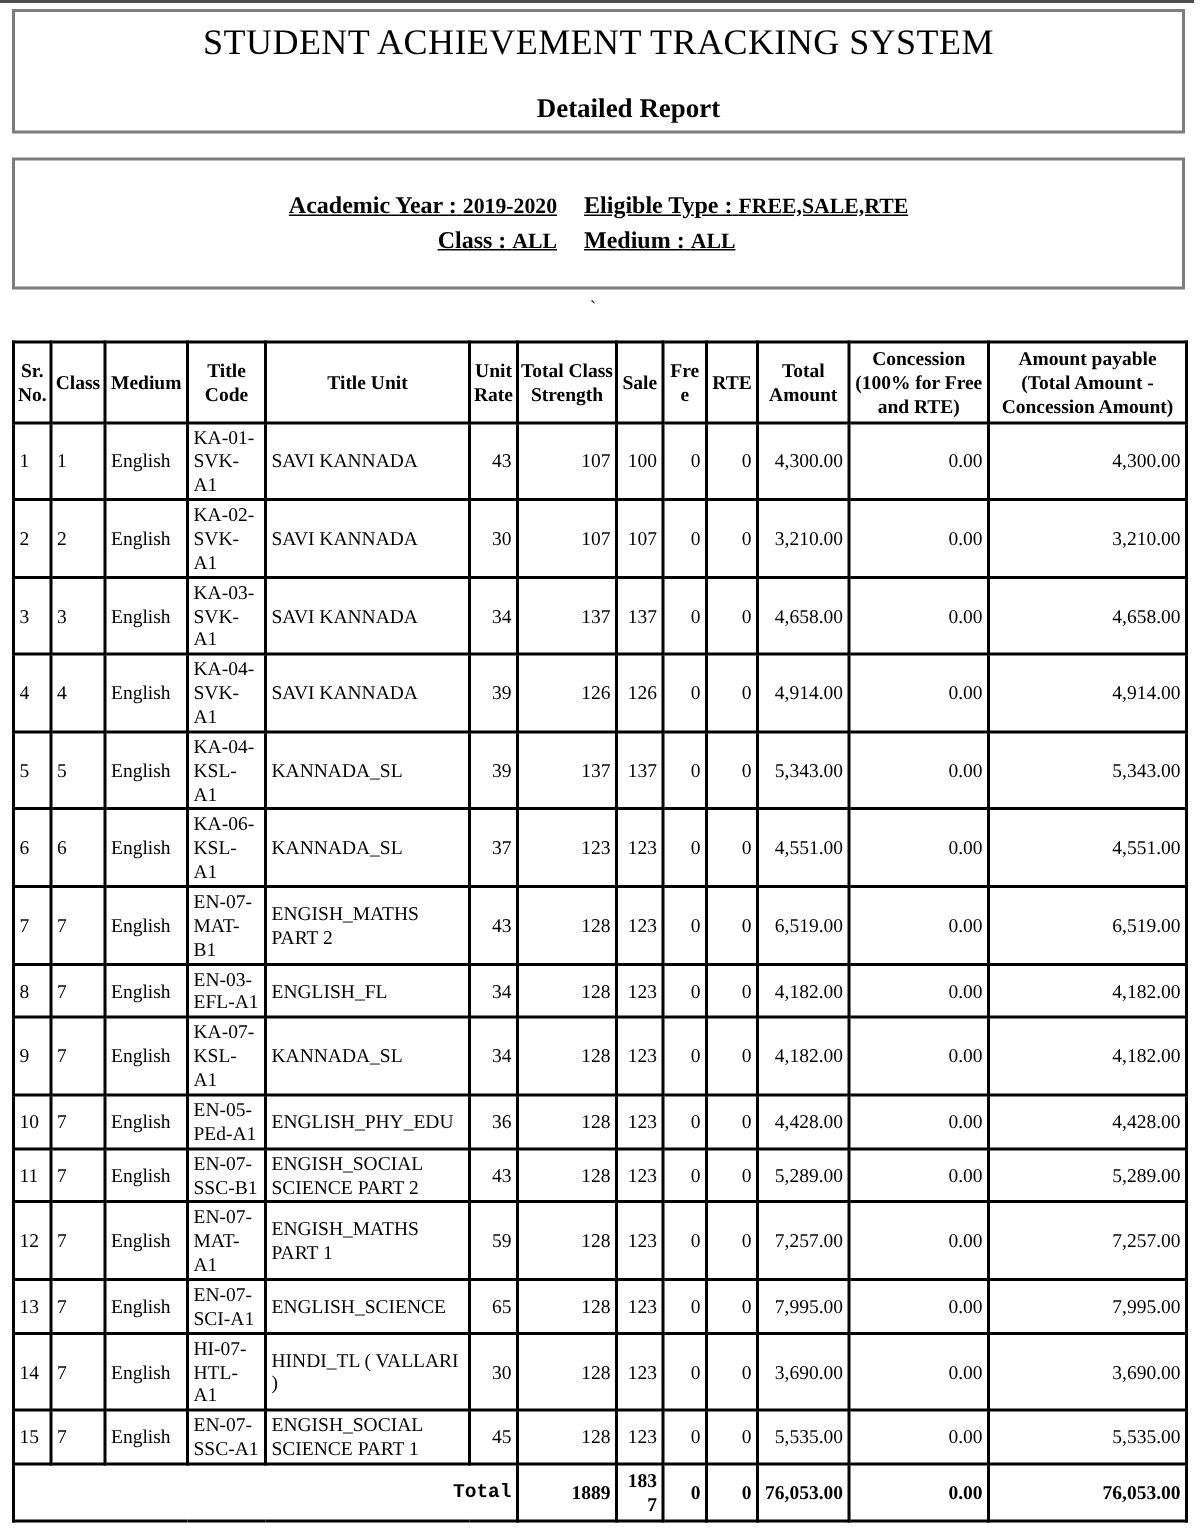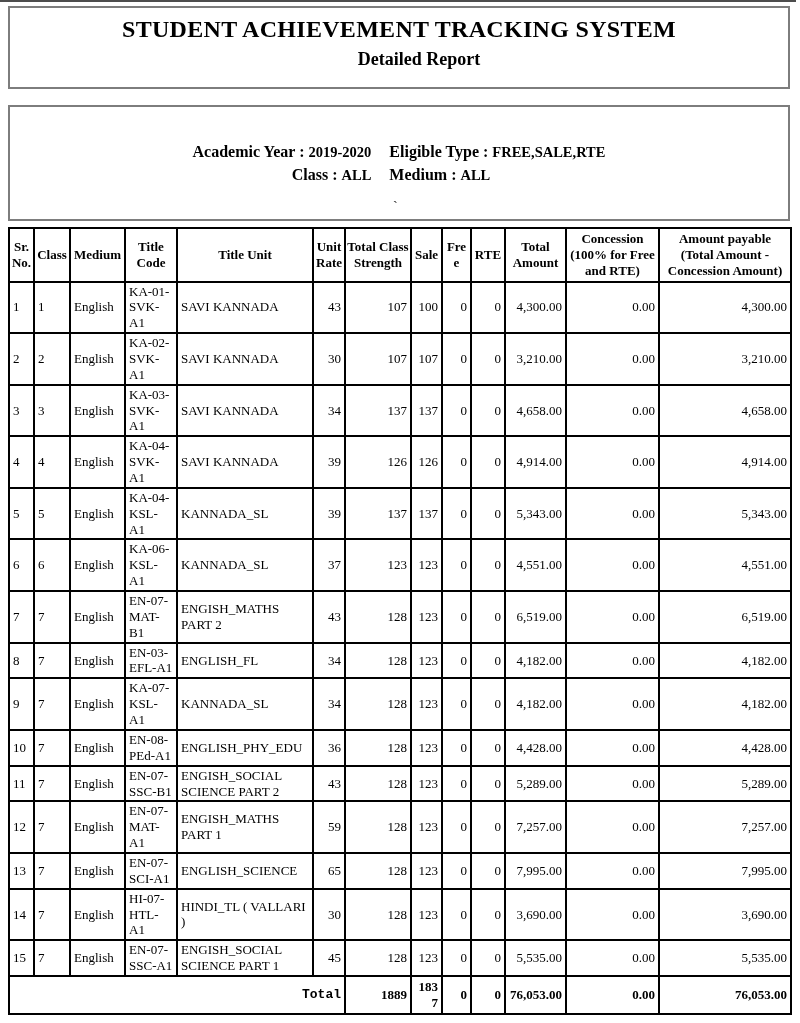--- a/index.html
+++ b/index.html
@@ -18,30 +18,30 @@
     background: #4d4d4d;
   }
   .outline-box {
     position: absolute; left: 8px; width: 782px;
     border: 2px solid #7d7d7d;
     background: #ffffff;
   }
   .title-box { top: 6px; height: 83px; text-align: center; }
   .main-title {
     margin-top: 8px;
-    font-size: 24px; font-weight: bold;
+    font-size: 24px; font-weight: normal;
     letter-spacing: 0.3px;
   }
   .sub-title {
-    margin-top: 6px;
+    margin-top: 19px;
     font-size: 18px; font-weight: bold; padding-left: 40px;
   }
   .params-box {
-    top: 105px; height: 116px;
-    display: flex; align-items: center; justify-content: center;
+    top: 105px; height: 88px;
+    display: flex; align-items: center; justify-content: center; text-decoration: underline;
   }
   .params-grid {
     display: grid;
     grid-template-columns: auto auto;
     column-gap: 18px; row-gap: 3px;
     font-weight: bold;
   }
   .pcell { white-space: nowrap; line-height: 1.25; }
   .pcell.r { text-align: right; }
   .pcell.l { text-align: left; }
@@ -267,21 +267,21 @@
         <td class="num">0</td>
         <td class="num">0</td>
         <td class="num">4,182.00</td>
         <td class="num">0.00</td>
         <td class="num">4,182.00</td>
       </tr>
       <tr>
         <td class="txt">10</td>
         <td class="txt">7</td>
         <td class="txt">English</td>
-        <td class="txt">EN-08-PEd-A1</td>
+        <td class="txt">EN-05-PEd-A1</td>
         <td class="txt">ENGLISH_PHY_EDU</td>
         <td class="num">36</td>
         <td class="num">128</td>
         <td class="num">123</td>
         <td class="num">0</td>
         <td class="num">0</td>
         <td class="num">4,428.00</td>
         <td class="num">0.00</td>
         <td class="num">4,428.00</td>
       </tr>

